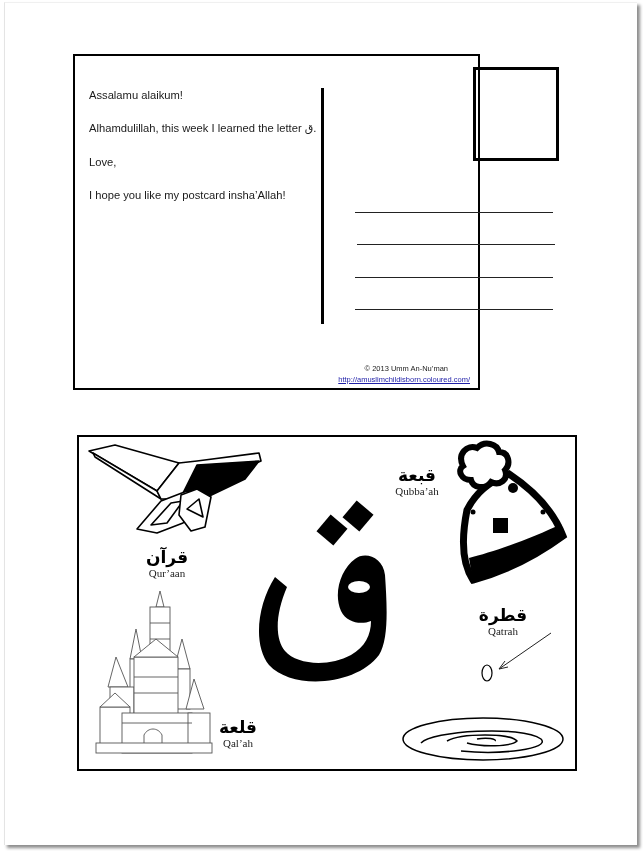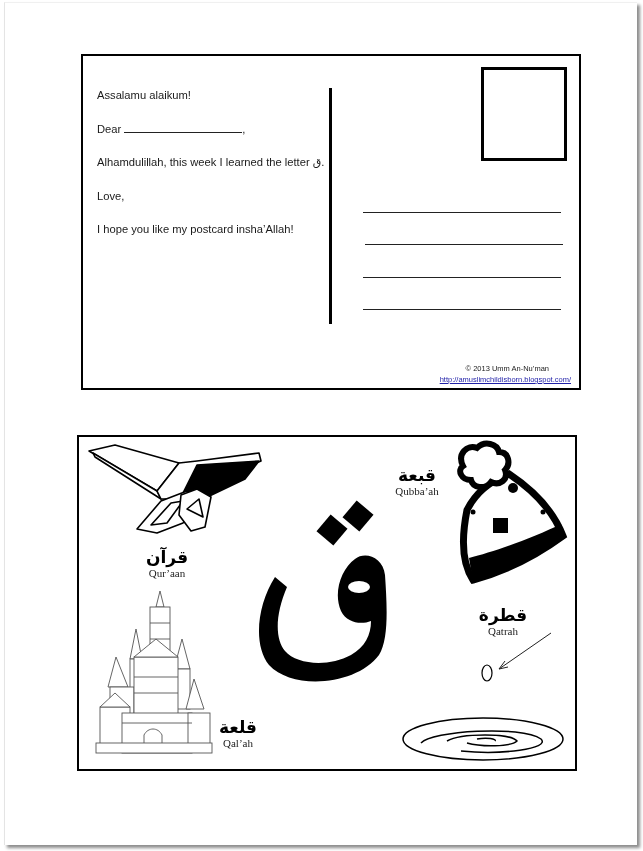--- a/index.html
+++ b/index.html
@@ -3,21 +3,21 @@
 <meta charset="utf-8">
 <style>
   html, body { margin:0; padding:0; background:#ffffff; }
   body { width:643px; height:851px; position:relative; overflow:hidden; font-family:"DejaVu Sans", sans-serif; }
   .page {
     position:absolute; left:4px; top:2px; width:632px; height:842px;
     background:#ffffff; border-left:1px solid #e4e4e4; border-top:1px solid #f0f0f0;
     box-shadow: 3px 3px 3px rgba(0,0,0,0.45);
   }
   .card { position:absolute; border:2px solid #000; background:#fff; box-sizing:border-box; }
-  #card-back { left:76px; top:51px; width:500px; height:336px; }
+  #card-back { left:68px; top:51px; width:407px; height:336px; }
   #card-front { left:72px; top:432px; width:500px; height:336px; }
 
   .msg { position:absolute; left:14px; top:31px; width:230px; font-size:11.2px; line-height:16.5px; color:#1a1a1a; font-family:"Liberation Sans", sans-serif; }
   .msg p { margin:0 0 16.5px 0; }
   .blank { display:inline-block; width:118px; border-bottom:1px solid #222; height:12px; vertical-align:baseline; }
   .ar-inline { font-family:"DejaVu Sans", sans-serif; font-size:11px; }
 
   .divider { position:absolute; left:246px; top:32px; width:3px; height:236px; background:#000; }
   .stamp { position:absolute; left:398px; top:11px; width:86px; height:94px; border:3px solid #000; box-sizing:border-box; }
   .addr-line { position:absolute; height:1px; background:#222; }
@@ -34,37 +34,36 @@
   svg { display:block; }
 </style>
 </head>
 <body>
 
 <div class="page">
 
   <div class="card" id="card-back">
     <div class="msg">
       <p>Assalamu alaikum!</p>
-      <p><span>Dear</span> <span class="blank"></span><span>,</span></p>
       <p><span>Alhamdulillah, this week I learned the letter</span> <span class="ar-inline">ق</span><span>.</span></p>
       <p>Love,</p>
       <p>I hope you like my postcard insha’Allah!</p>
     </div>
 
     <div class="divider"></div>
     <div class="stamp"></div>
 
     <div class="addr-line" style="left:280px; top:156px; width:198px;"></div>
     <div class="addr-line" style="left:282px; top:188px; width:198px;"></div>
     <div class="addr-line" style="left:280px; top:221px; width:198px;"></div>
     <div class="addr-line" style="left:280px; top:253px; width:198px;"></div>
 
     <div class="copyright">
       <div class="c1">© 2013 Umm An-Nu’man</div>
-      <a>http://amuslimchildisborn.blogspot.com/</a>
+      <a>http://amuslimchildisborn.coloured.com/</a>
     </div>
   </div>
 
   <div class="card" id="card-front">
 
     <div style="position:absolute; left:8px; top:4px; width:176px; height:94px;">
       <svg width="176" height="94" viewBox="0 0 176 94">
         <g stroke="#000" stroke-width="1.6" fill="#fff" stroke-linejoin="round">
           <path d="M2,10 L28,4 L92,22 L70,50 Z"></path>
           <path d="M6,12 L70,50 L74,58 L8,16 Z" fill="#fff"></path>

